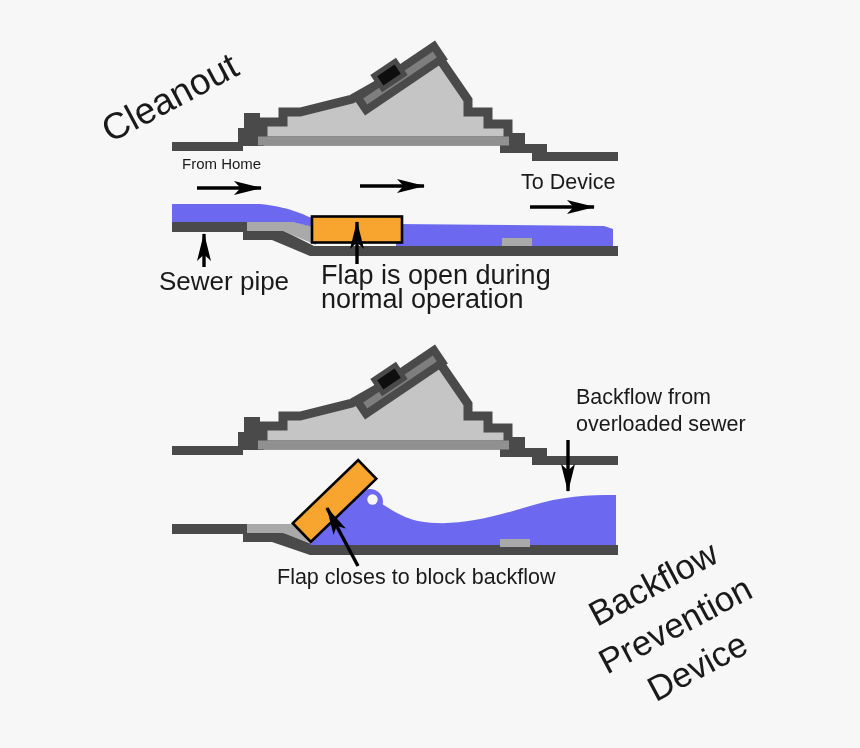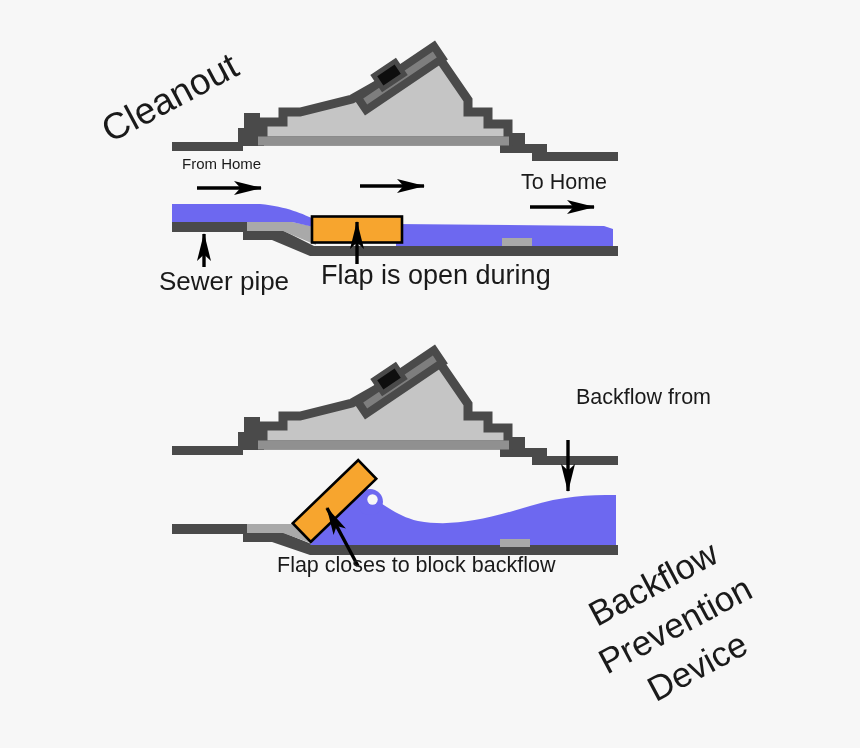--- a/index.html
+++ b/index.html
@@ -21,21 +21,21 @@
   .c-flap{fill:var(--flap);stroke:#000;stroke-width:2.6}
   .c-hole{fill:var(--bg)}
   .arrow{stroke:#000;stroke-width:3.4;fill:none}
   .lbl{position:absolute;color:var(--ink);white-space:nowrap}
   #lbl-cleanout{left:96px;top:77px;font-size:37px;transform:rotate(-28deg);transform-origin:center}
   #lbl-from-home{left:182px;top:155px;font-size:15px}
   #lbl-to-sewer{left:521px;top:170px;font-size:21.5px}
   #lbl-sewer-pipe{left:159px;top:266px;font-size:26px}
   #lbl-flap-open{left:321px;top:264px;font-size:27px;line-height:23.5px}
   #lbl-backflow{left:576px;top:384px;font-size:21.5px;line-height:26.5px}
-  #lbl-flap-close{left:277px;top:552px;font-size:21.5px;line-height:26px}
+  #lbl-flap-close{left:277px;top:564px;font-size:21.5px;line-height:26px}
   #lbl-bpd{left:553px;top:554px;width:244px;font-size:35px;line-height:47px;
            text-align:center;transform:rotate(-28deg);transform-origin:center}
 </style>
 </head>
 <body>
 
 <div class="stage">
 
   <svg class="canvas" width="860" height="748" viewBox="0 0 860 748">
     <defs>
@@ -87,30 +87,32 @@
 
       <line class="arrow" x1="568" y1="440" x2="568" y2="491" marker-end="url(#ah)"></line>
       <line class="arrow" x1="358" y1="566" x2="327" y2="508" marker-end="url(#ah)"></line>
     </g>
   </svg>
 
   <div class="lbl" id="lbl-cleanout">Cleanout</div>
 
   <div class="lbl" id="lbl-from-home">From Home</div>
 
-  <div class="lbl" id="lbl-to-sewer">To Home</div>
+  <div class="lbl" id="lbl-to-sewer">To Device</div>
 
   <div class="lbl" id="lbl-sewer-pipe">Sewer pipe</div>
 
   <div class="lbl" id="lbl-flap-open">
     <div>Flap is open during</div>
+    <div>normal operation</div>
   </div>
 
   <div class="lbl" id="lbl-backflow">
     <div>Backflow from</div>
+    <div>overloaded sewer</div>
   </div>
 
   <div class="lbl" id="lbl-flap-close">
     <div>Flap closes to block backflow</div>
   </div>
 
   <div class="lbl" id="lbl-bpd">
     <div>Backflow</div>
     <div>Prevention</div>
     <div>Device</div>

